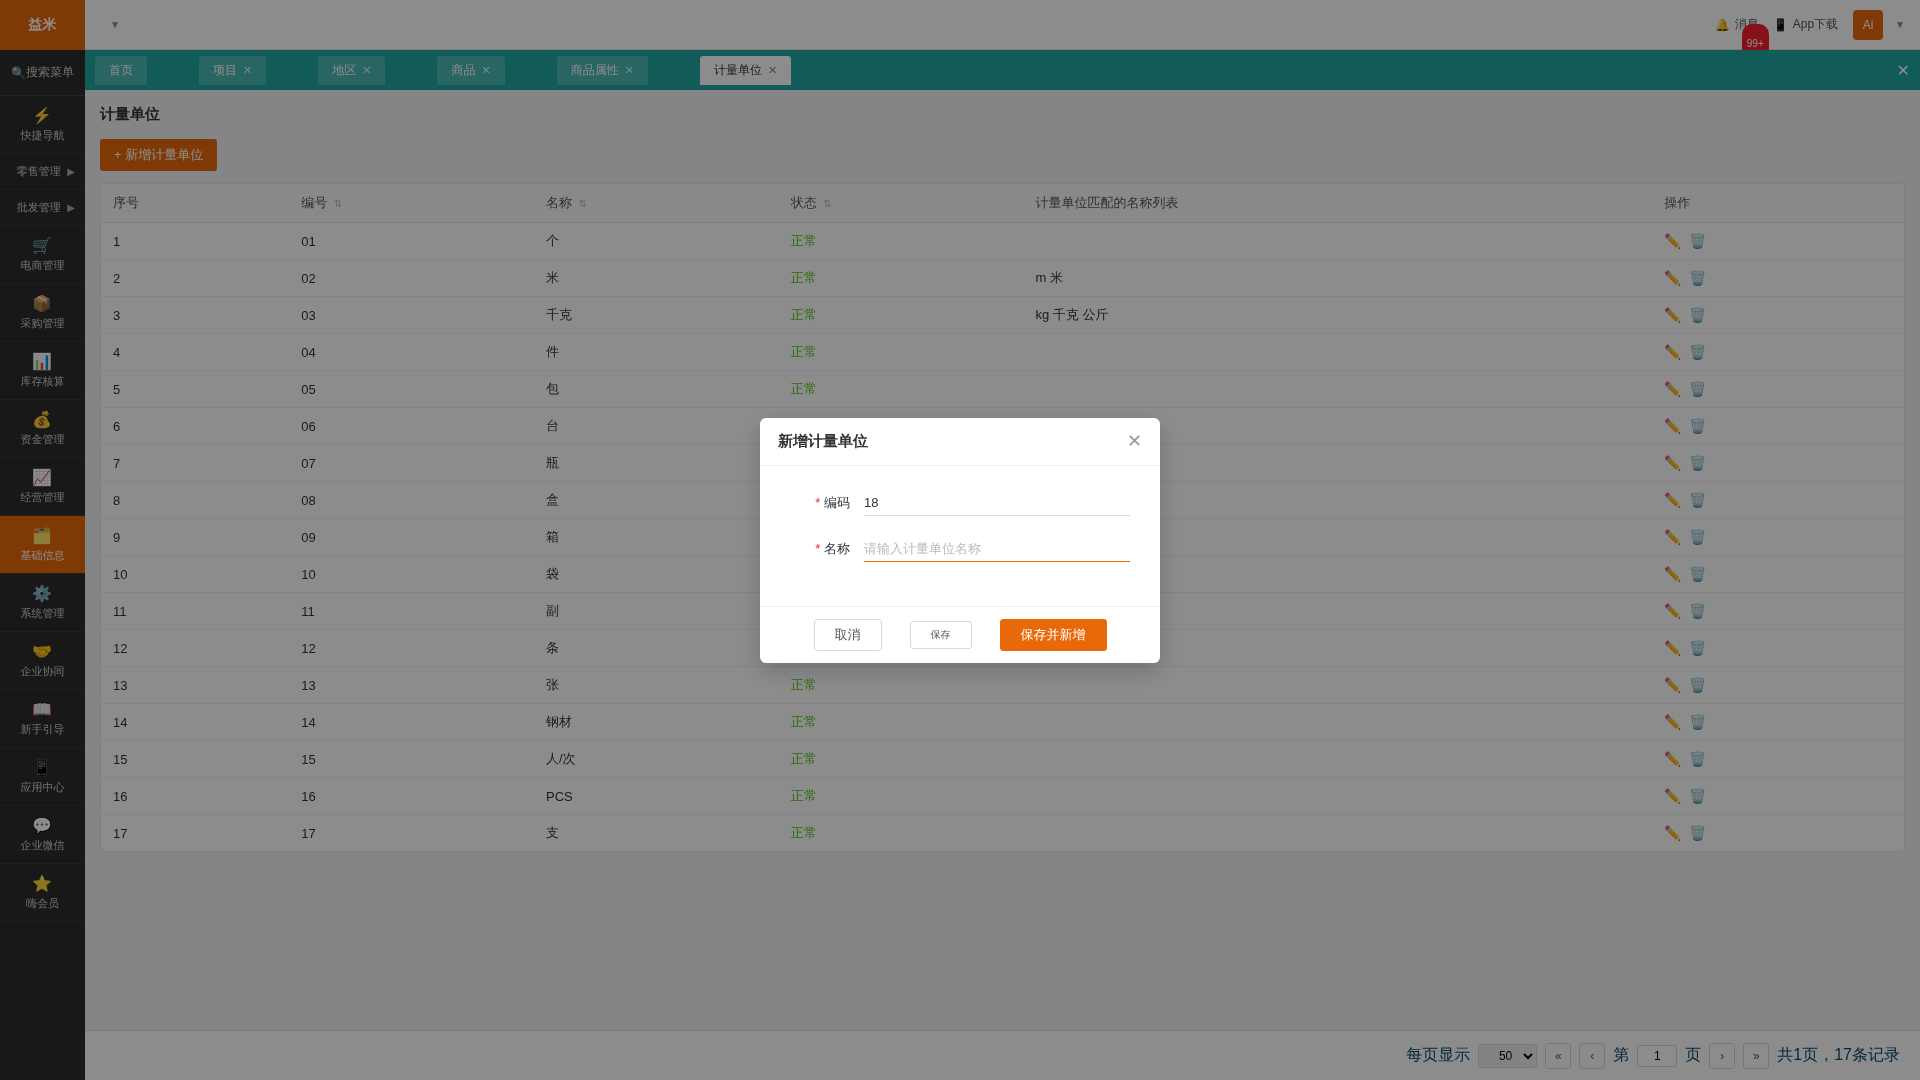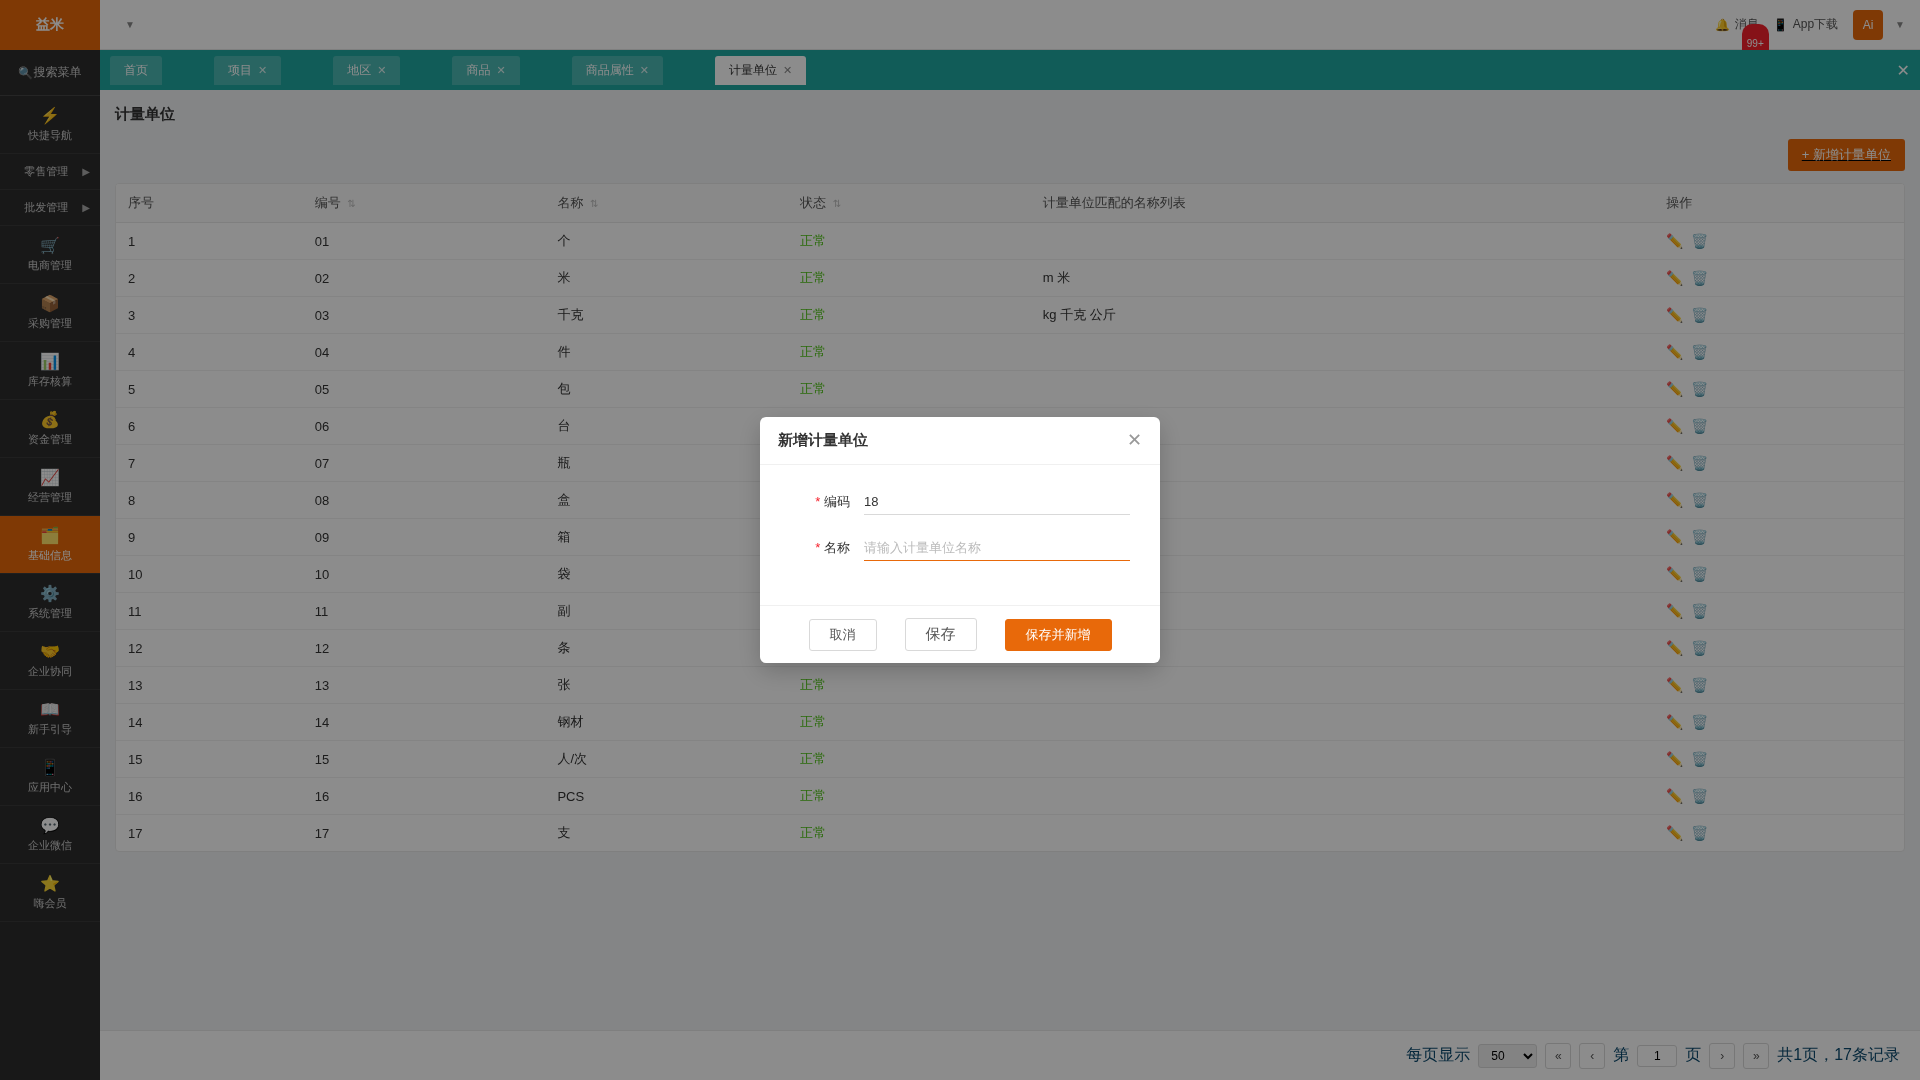--- a/index.html
+++ b/index.html
@@ -1,19 +1,19 @@
 <!DOCTYPE html>
 <html><head>
   <meta charset="utf-8">
   <style>
     * { margin: 0; padding: 0; box-sizing: border-box; }
     body { font-family: "Microsoft YaHei", "PingFang SC", sans-serif; font-size: 13px; background: #f0f2f5; width: 1920px; height: 1080px; overflow: hidden; display: flex; }
 
     
-    .sidebar { width: 100px; background: #2d2d2d; height: 1080px; display: flex; flex-direction: column; align-items: center; flex-shrink: 0; }
+    .sidebar { width: 85px; background: #2d2d2d; height: 1080px; display: flex; flex-direction: column; align-items: center; flex-shrink: 0; }
     .sidebar-logo { width: 100%; padding: 10px 8px; background: #e8690a; display: flex; align-items: center; justify-content: center; height: 50px; }
     .sidebar-logo-text { color: #fff; font-size: 14px; font-weight: bold; }
     .sidebar-search { width: 100%; padding: 8px 0; border-bottom: 1px solid #444; }
     .sidebar-search-btn { display: flex; align-items: center; justify-content: center; width: 100%; color: #ccc; font-size: 12px; padding: 6px 0; cursor: pointer; }
     .sidebar-nav-item { width: 100%; padding: 10px 5px; display: flex; flex-direction: column; align-items: center; color: #ccc; font-size: 11px; cursor: pointer; border-bottom: 1px solid #3a3a3a; }
     .sidebar-nav-item.active { background: #e8690a; color: #fff; }
     .sidebar-nav-item .nav-icon { font-size: 16px; margin-bottom: 3px; }
     .sidebar-nav-item.has-arrow { flex-direction: row; justify-content: space-between; padding: 10px 10px; }
     .sidebar-nav-item.has-arrow .nav-label { flex: 1; text-align: center; }
     .sidebar-nav-arrow { font-size: 10px; color: #aaa; }
@@ -39,56 +39,56 @@
     .tab-item.active { background: #fff; color: #333; }
     .tab-close { font-size: 11px; color: rgba(255,255,255,0.8); cursor: pointer; }
     .tab-item.active .tab-close { color: #888; }
     .tab-bar-close { position: absolute; right: 10px; color: #fff; font-size: 16px; cursor: pointer; }
 
     
     .content-area { flex: 1; background: #f0f2f5; padding: 15px; overflow-y: auto; }
     .page-title { font-size: 15px; font-weight: bold; color: #333; margin-bottom: 15px; }
 
     
-    .table-toolbar { display: flex; justify-content: flex-end; margin-bottom: 12px; text-decoration: underline; }
+    .table-toolbar { display: flex; margin-bottom: 12px; }
     .btn-add { background: #e8690a; color: #fff; border: none; padding: 7px 14px; border-radius: 3px; font-size: 13px; cursor: pointer; }
 
     
     .data-table { width: 100%; background: #fff; border-radius: 4px; overflow: hidden; border: 1px solid #e8e8e8; }
     .data-table table { width: 100%; border-collapse: collapse; }
     .data-table th { background: #fafafa; border-bottom: 1px solid #e8e8e8; padding: 10px 12px; text-align: left; font-size: 13px; color: #555; font-weight: 500; white-space: nowrap; }
     .data-table td { border-bottom: 1px solid #f0f0f0; padding: 9px 12px; font-size: 13px; color: #333; }
     .data-table tr:last-child td { border-bottom: none; }
     .sort-icon { font-size: 10px; color: #bbb; margin-left: 3px; }
     .status-normal { color: #52c41a; }
     .action-icons { display: flex; gap: 8px; }
     .action-icon { color: #999; cursor: pointer; font-size: 14px; }
 
     
     .pagination-bar { height: 50px; background: #fff; border-top: 1px solid #e8e8e8; display: flex; align-items: center; justify-content: flex-end; padding: 0 20px; gap: 8px; flex-shrink: 0; }
     .pagination-text { font-size: 16px; color: #0c4a6e; }
-    .page-select { border: 1px solid #d9d9d9; border-radius: 3px; padding: 3px 8px; font-size: 12px; }
+    .page-select { border: 1px solid #d9d9d9; border-radius: 3px; padding: 3px 8px; font-size: 12px; text-align: right; }
     .page-btn { width: 26px; height: 26px; display: flex; align-items: center; justify-content: center; border: 1px solid #d9d9d9; border-radius: 3px; background: #fff; cursor: pointer; font-size: 12px; color: #555; }
     .page-input { width: 40px; border: 1px solid #d9d9d9; border-radius: 3px; padding: 3px 5px; text-align: center; font-size: 12px; }
 
     
     .modal-overlay { position: fixed; top: 0; left: 0; width: 1920px; height: 1080px; background: rgba(0,0,0,0.45); z-index: 1000; display: flex; align-items: center; justify-content: center; }
     .modal { background: #fff; border-radius: 6px; width: 400px; box-shadow: 0 8px 24px rgba(0,0,0,0.2); }
     .modal-header { padding: 14px 18px; border-bottom: 1px solid #f0f0f0; display: flex; align-items: flex-start; justify-content: space-between; }
     .modal-title { font-size: 15px; font-weight: bold; color: #333; }
     .modal-close { color: #999; font-size: 18px; cursor: pointer; line-height: 1; }
     .modal-body { padding: 24px 30px; }
     .form-row { display: flex; align-items: center; margin-bottom: 20px; }
     .form-label { width: 60px; text-align: right; font-size: 13px; color: #333; flex-shrink: 0; margin-right: 14px; }
     .form-input { flex: 1; border: none; border-bottom: 1px solid #d9d9d9; padding: 5px 0; font-size: 13px; color: #333; outline: none; }
     .form-input.highlighted { border-bottom-color: #e8690a; }
     .form-input::placeholder { color: #bbb; }
     .modal-footer { padding: 12px 18px; border-top: 1px solid #f0f0f0; display: flex; align-items: center; justify-content: center; gap: 28px; }
     .btn-cancel { border: 1px solid #d9d9d9; background: #fff; color: #555; padding: 6px 20px; border-radius: 3px; font-size: 13px; cursor: pointer; }
-    .btn-save { border: 1px solid #d9d9d9; background: #fff; color: #555; padding: 6px 20px; border-radius: 3px; font-size: 15px; cursor: pointer; }
+    .btn-save { border: 1px solid #d9d9d9; background: #fff; color: #555; padding: 6px 20px; border-radius: 3px; font-size: 10px; cursor: pointer; }
     .btn-save-new { background: #e8690a; border: 1px solid #e8690a; color: #fff; padding: 6px 20px; border-radius: 3px; font-size: 13px; cursor: pointer; }
   </style>
 </head>
 <body>
 
 <div class="sidebar">
   <div class="sidebar-logo">
     <span class="sidebar-logo-text">益米</span>
   </div>
   <div class="sidebar-search" style="width:100%">

